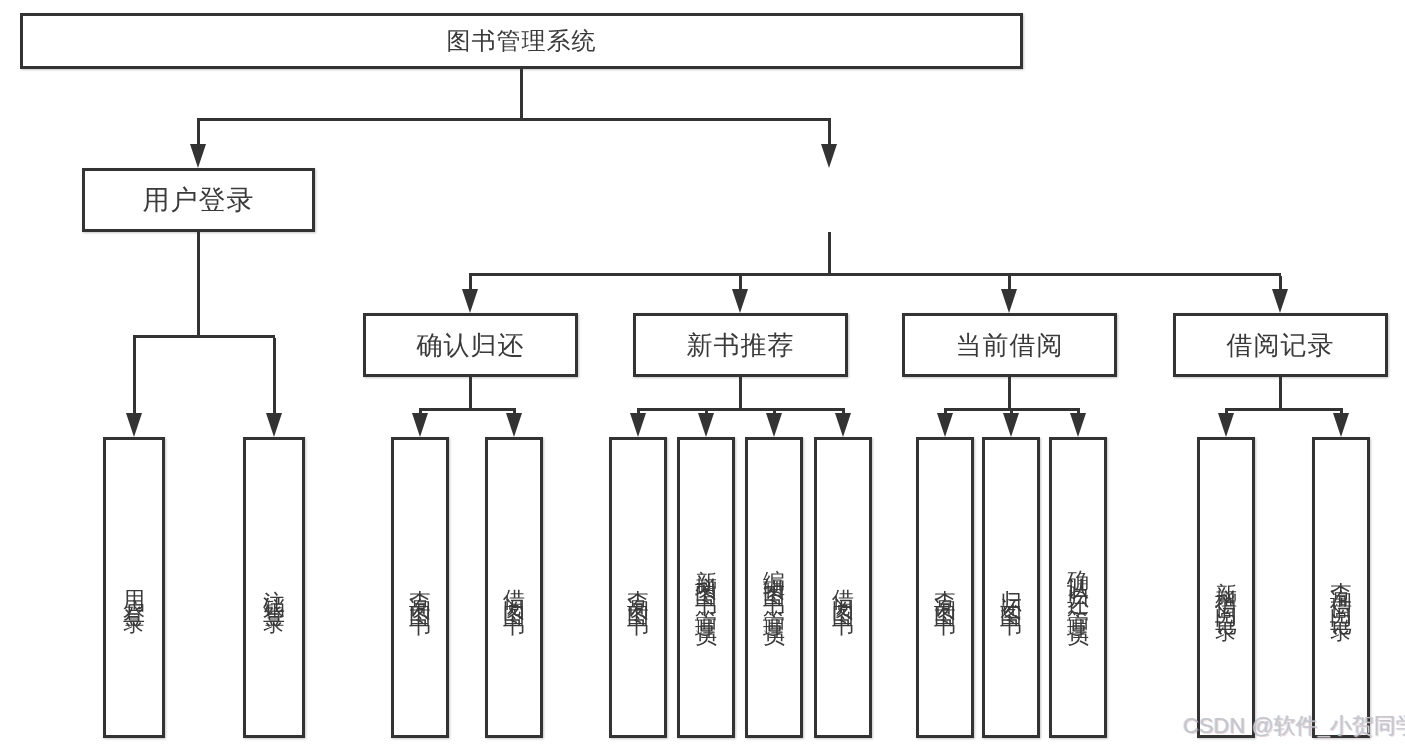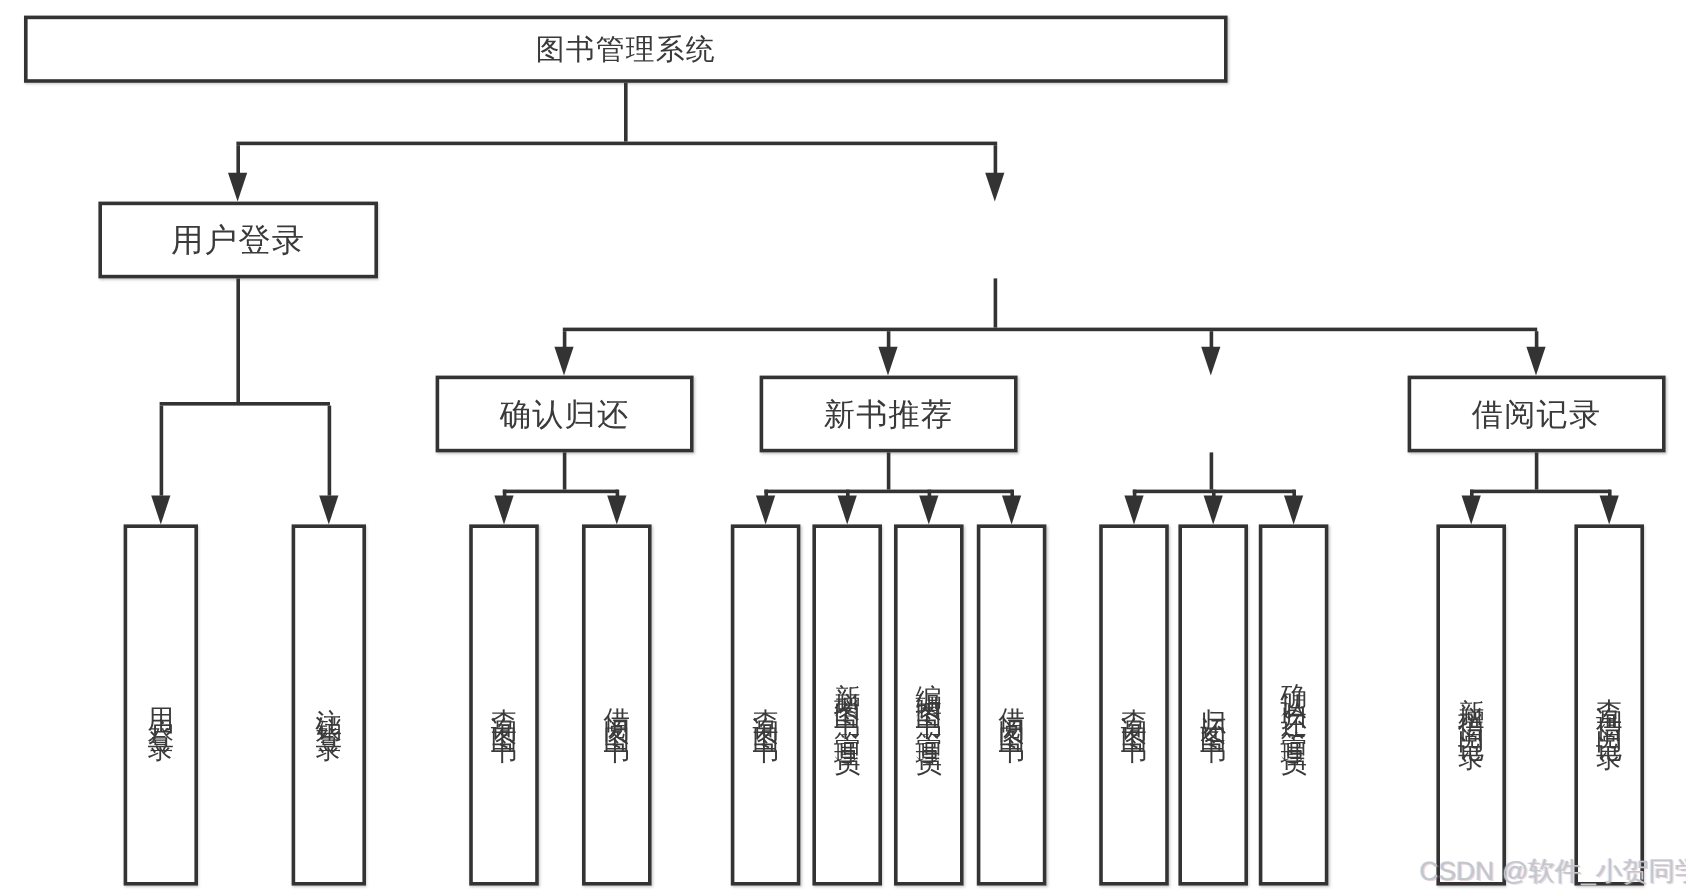--- a/index.html
+++ b/index.html
@@ -62,20 +62,21 @@
   <div class="arrowhead" style="left:462px;top:289px"></div>
   <div class="vline" style="left:739px;top:276px;height:15px"></div>
   <div class="arrowhead" style="left:732px;top:289px"></div>
   <div class="vline" style="left:1008px;top:276px;height:15px"></div>
   <div class="arrowhead" style="left:1001px;top:289px"></div>
   <div class="vline" style="left:1279px;top:276px;height:15px"></div>
   <div class="arrowhead" style="left:1272px;top:289px"></div>
 
   <div class="box lvl3" style="left:363px;top:313px;width:215px;height:64px">确认归还</div>
   <div class="box lvl3" style="left:633px;top:313px;width:215px;height:64px">新书推荐</div>
+  <div class="box lvl3" style="left:902px;top:313px;width:215px;height:64px">当前借阅</div>
   <div class="box lvl3" style="left:1173px;top:313px;width:215px;height:64px">借阅记录</div>
 
   <div class="vline" style="left:469px;top:377px;height:31px"></div>
   <div class="hline" style="left:419px;top:408px;width:96px"></div>
   <div class="vline" style="left:419px;top:408px;height:6px"></div>
   <div class="arrowhead" style="left:412px;top:413px"></div>
   <div class="vline" style="left:513px;top:408px;height:6px"></div>
   <div class="arrowhead" style="left:506px;top:413px"></div>
 
   <div class="vline" style="left:739px;top:377px;height:31px"></div>

